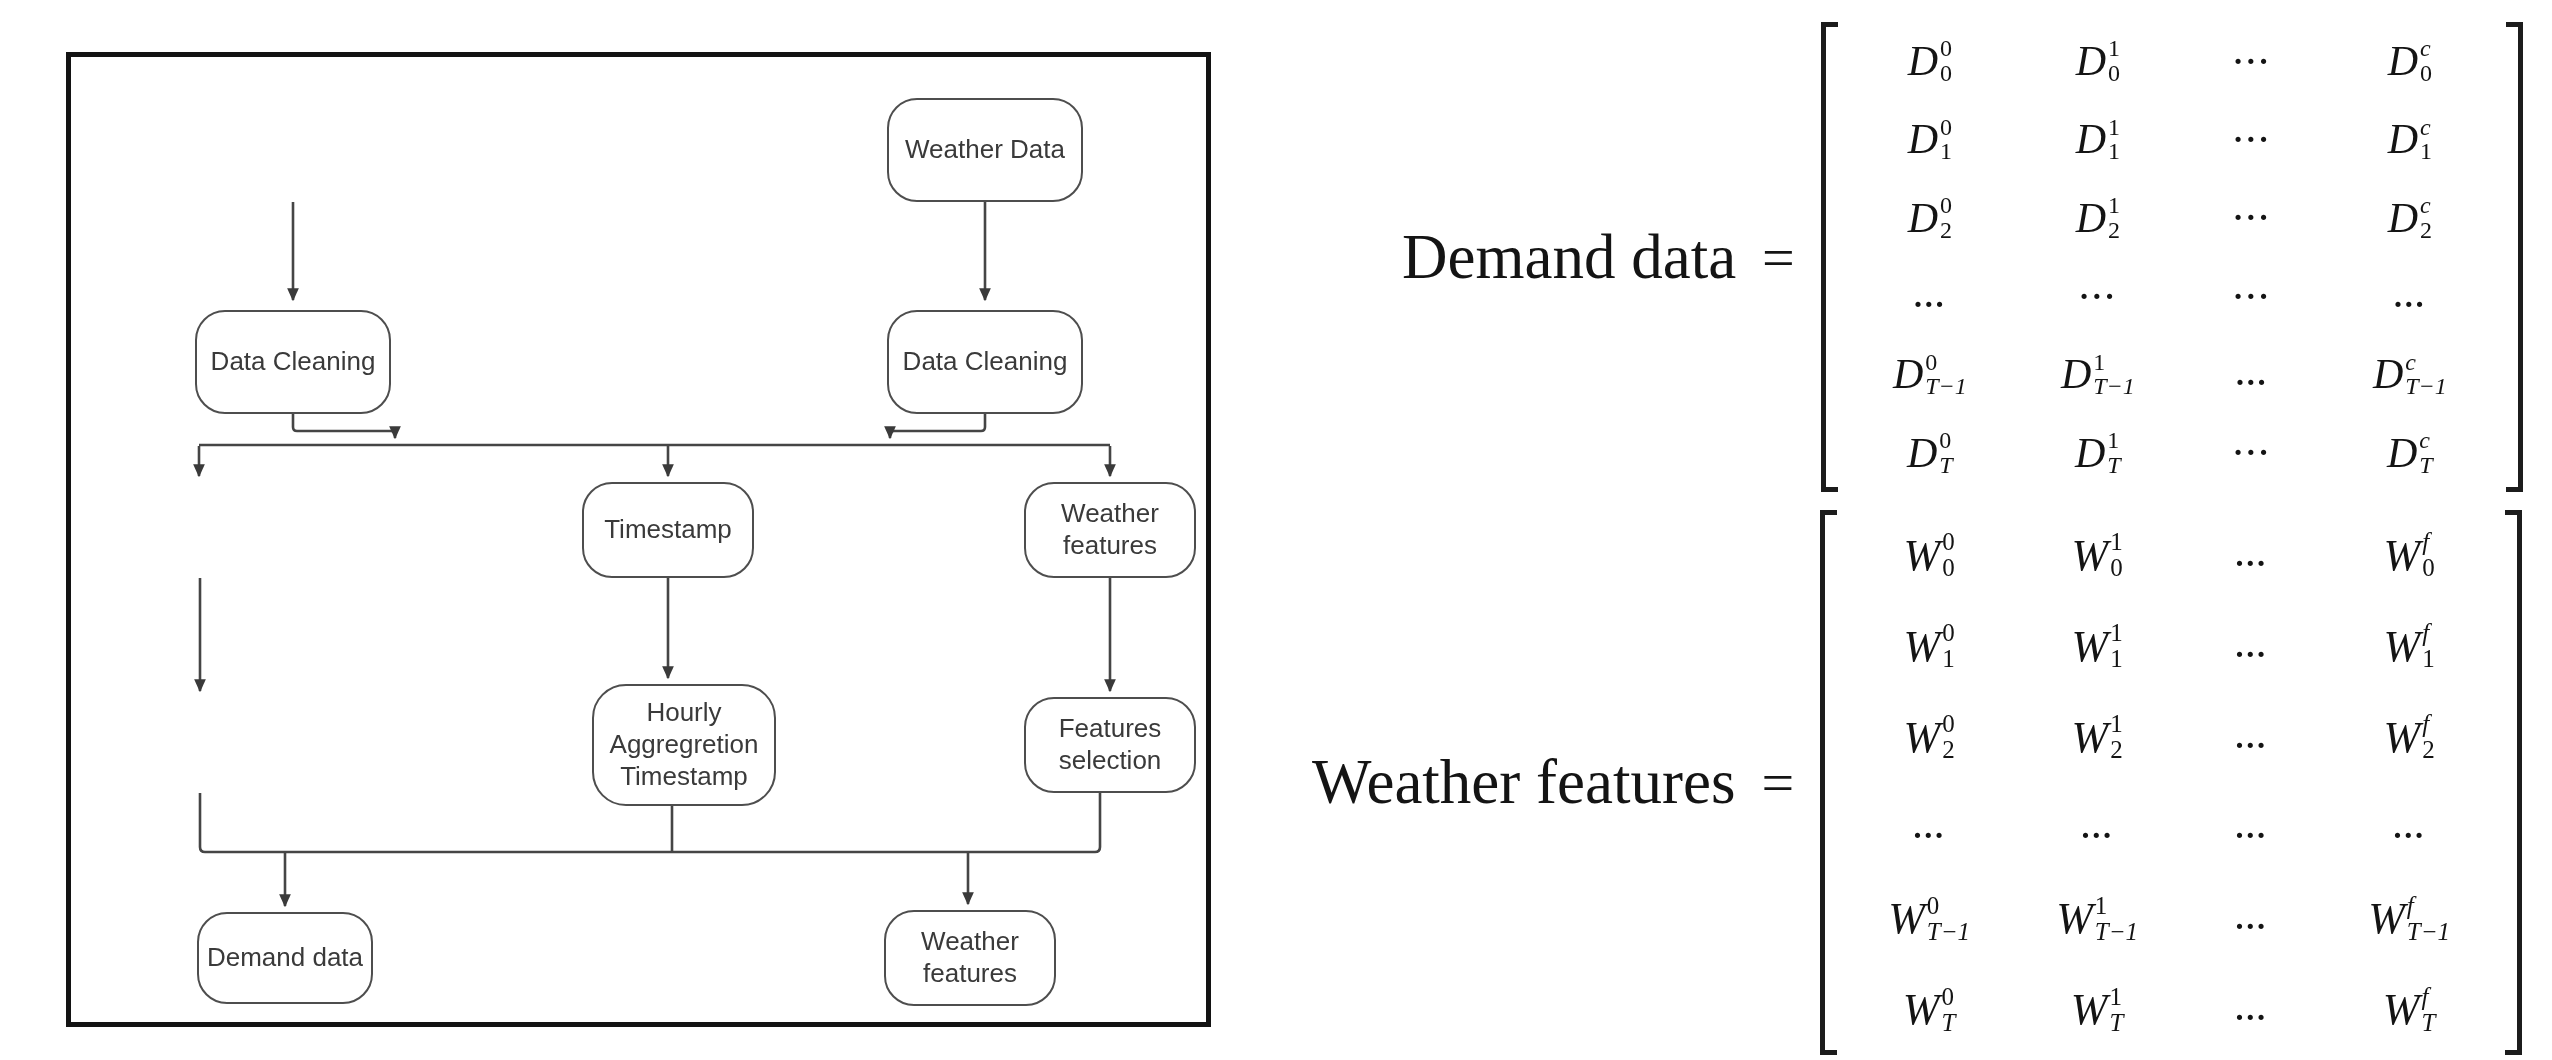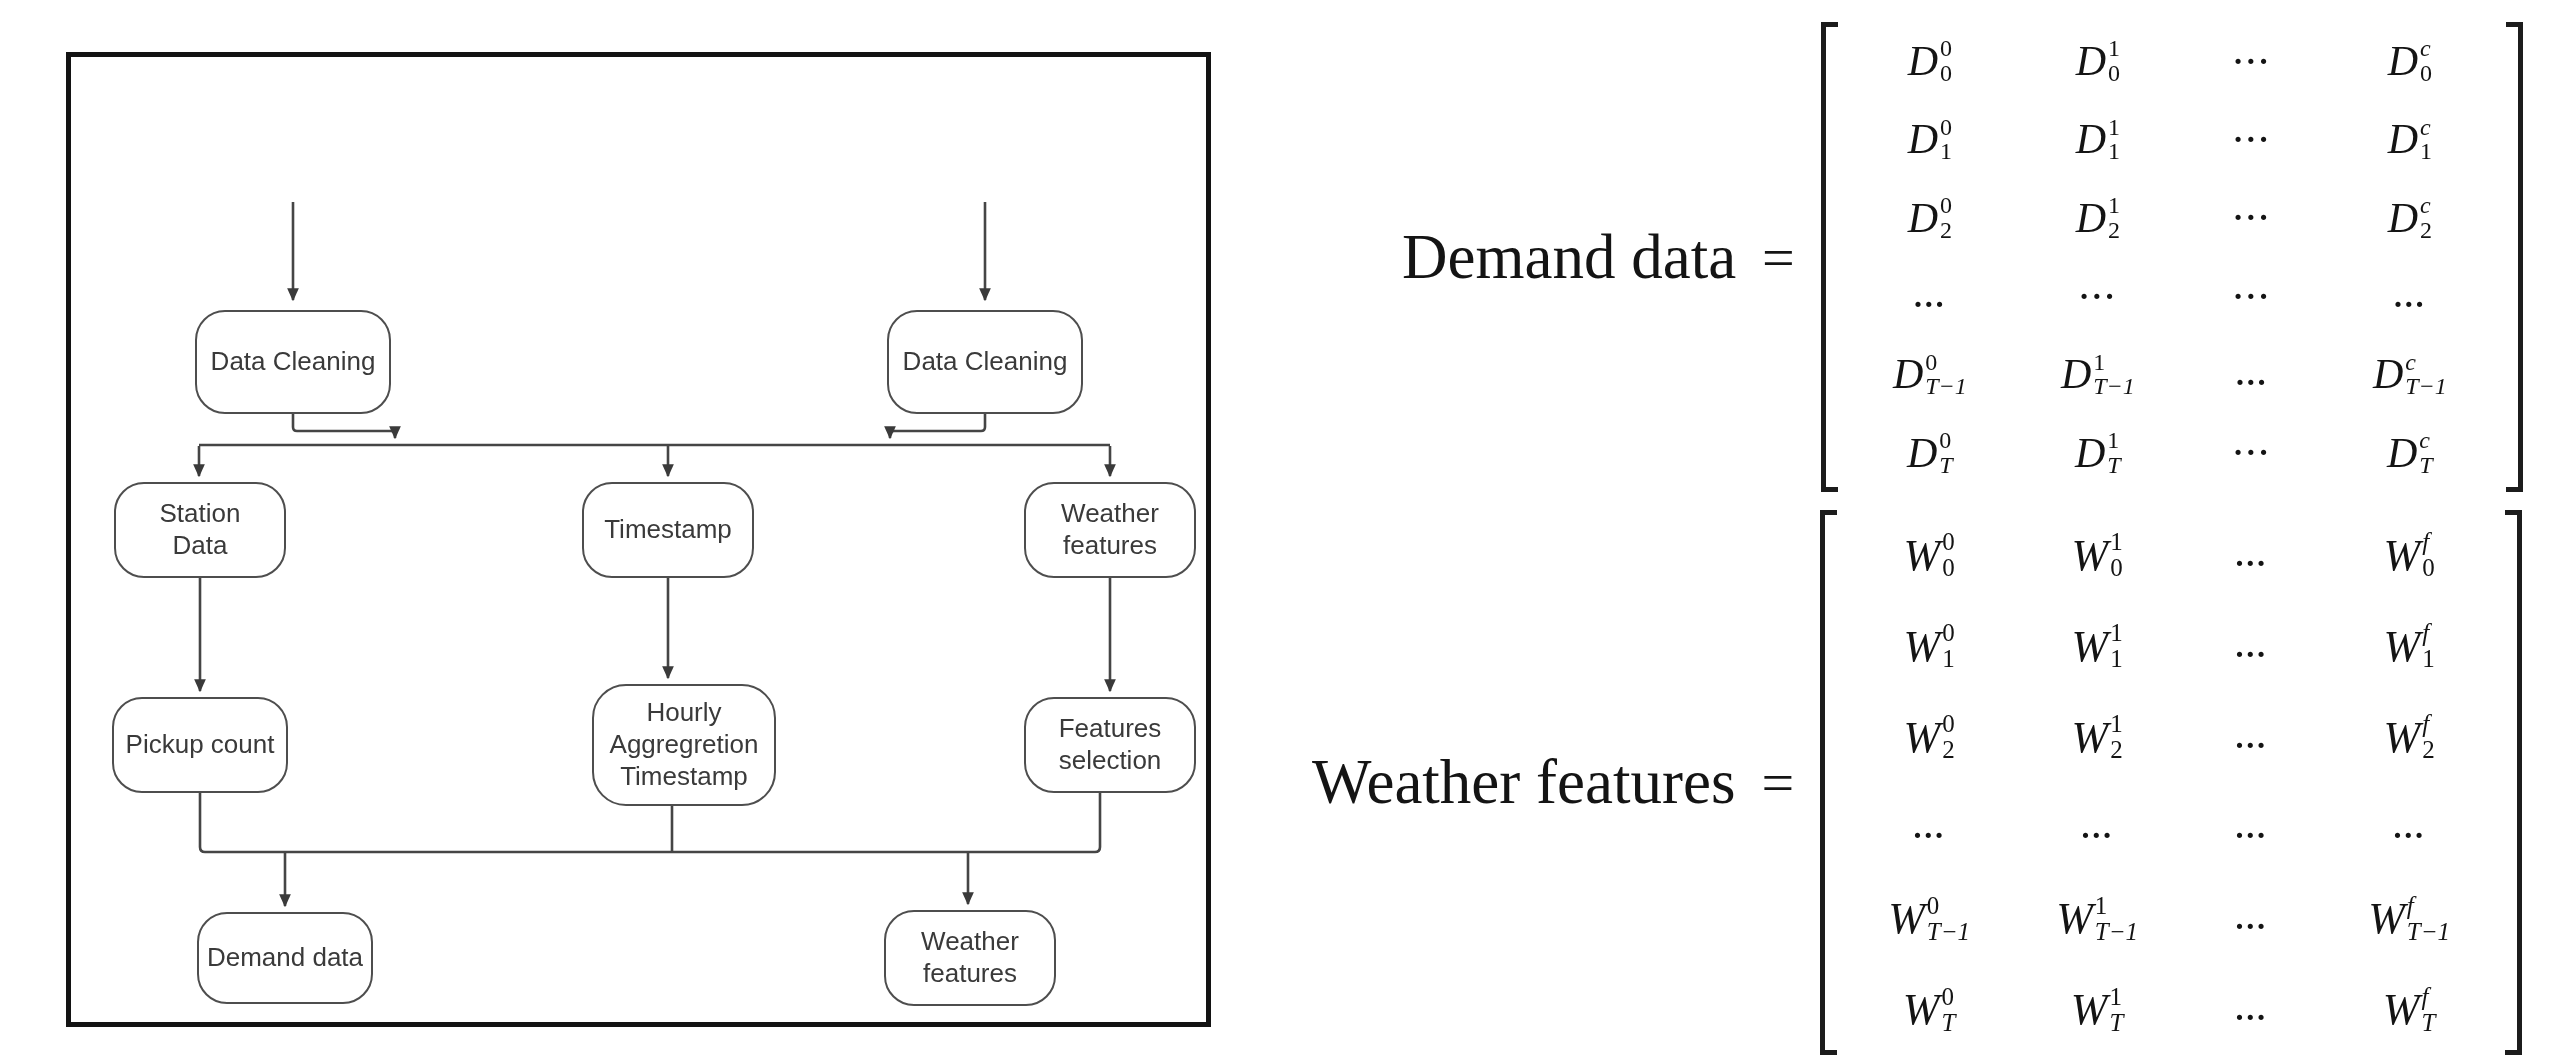--- a/index.html
+++ b/index.html
@@ -62,28 +62,26 @@
       <path d="M200,578 V691" marker-end="url(#arrow)"></path>
       <path d="M668,578 V678" marker-end="url(#arrow)"></path>
       <path d="M1110,578 V691" marker-end="url(#arrow)"></path>
       <path d="M200,793 V847 Q200,852 205,852 H1095 Q1100,852 1100,847 V793"></path>
       <path d="M672,806 V852"></path>
       <path d="M285,852 V906" marker-end="url(#arrow)"></path>
       <path d="M968,852 V904" marker-end="url(#arrow)"></path>
     </g>
   </svg>
 
+  <div class="node" style="left:887px;top:98px;width:196px;height:104px">Weather Data</div>
   <div class="node" style="left:195px;top:310px;width:196px;height:104px">Data Cleaning</div>
   <div class="node" style="left:887px;top:310px;width:196px;height:104px">Data Cleaning</div>
-  <div class="node" style="left:114px;top:482px;width:172px;height:96px">Station
-Data</div>
   <div class="node" style="left:582px;top:482px;width:172px;height:96px">Timestamp</div>
   <div class="node" style="left:1024px;top:482px;width:172px;height:96px">Weather
 features</div>
-  <div class="node" style="left:112px;top:697px;width:176px;height:96px">Pickup count</div>
   <div class="node" style="left:592px;top:684px;width:184px;height:122px;border-radius:34px">Hourly
 Aggregretion
 Timestamp</div>
   <div class="node" style="left:1024px;top:697px;width:172px;height:96px">Features
 selection</div>
   <div class="node" style="left:197px;top:912px;width:176px;height:92px">Demand data</div>
   <div class="node" style="left:884px;top:910px;width:172px;height:96px">Weather
 features</div>
 
   <div class="eq eq0" style="left:1402px;top:22px;height:470px">

